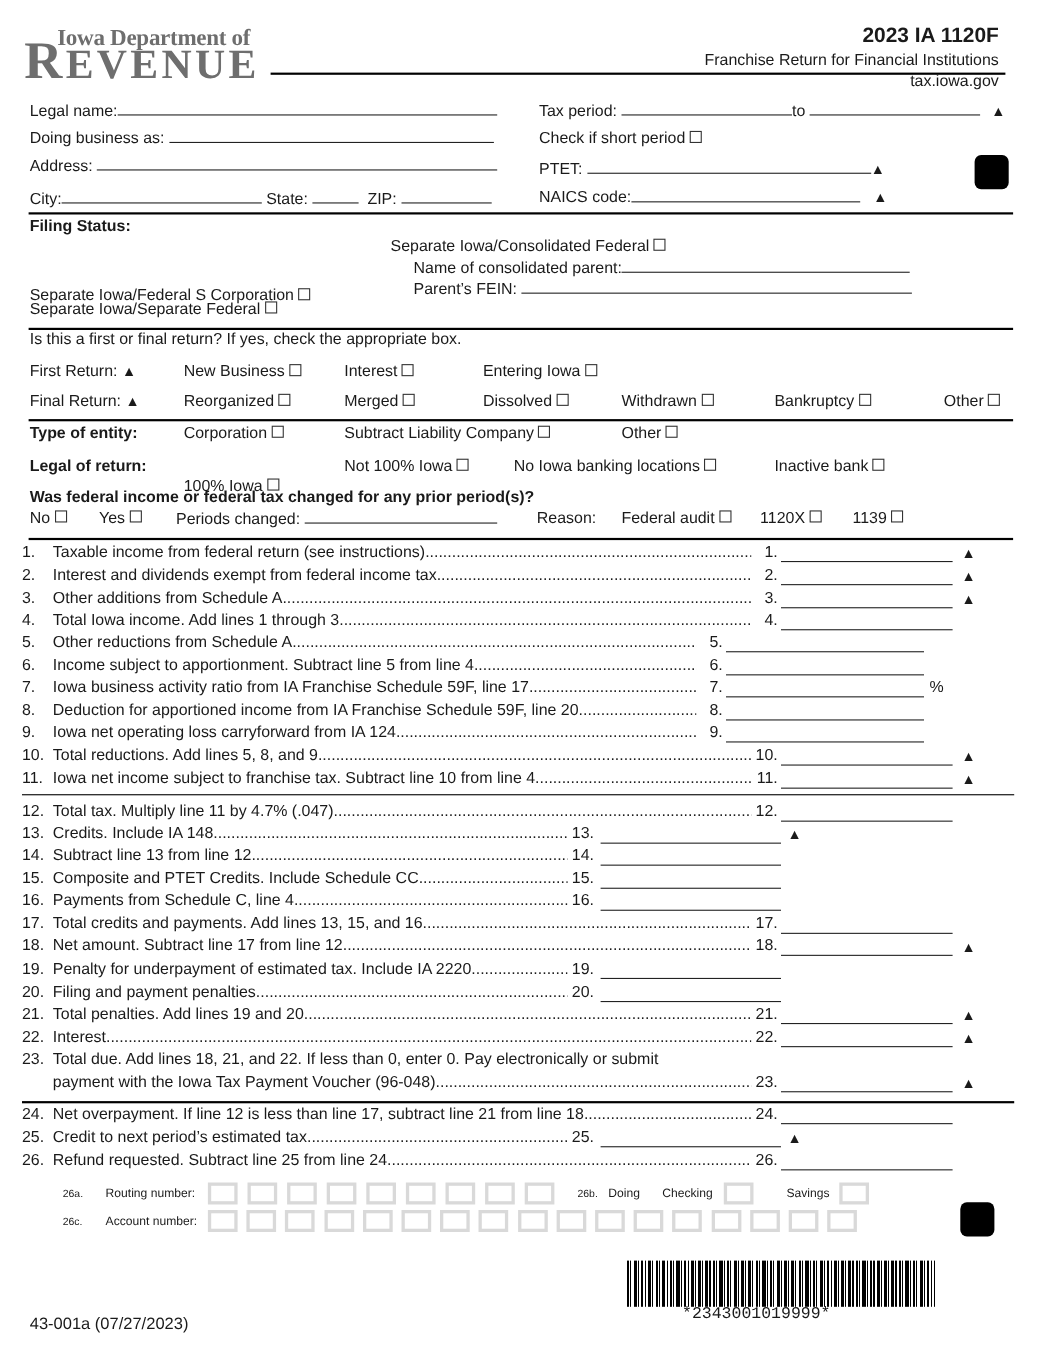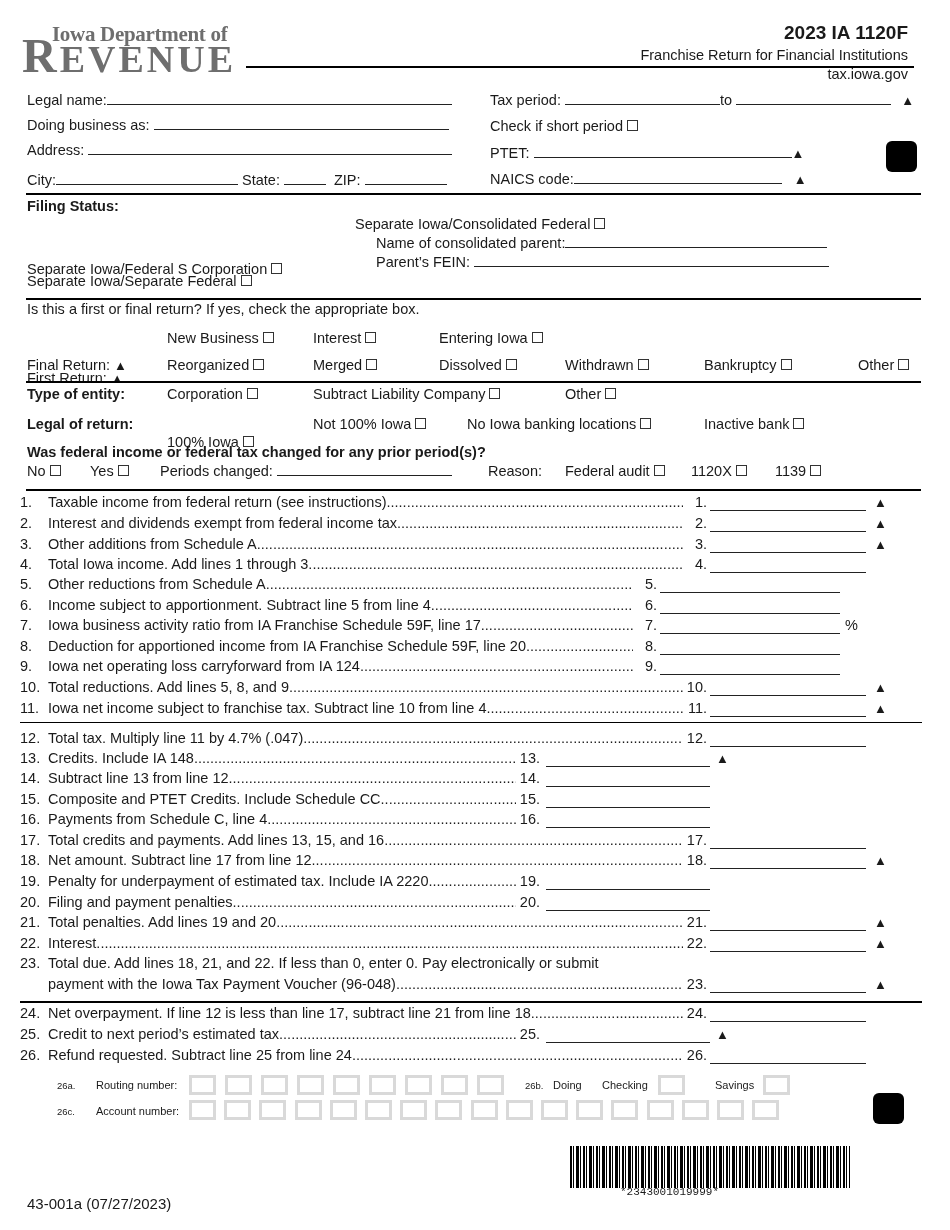--- a/index.html
+++ b/index.html
@@ -22,21 +22,21 @@
   .bold { font-weight:bold; }
   .blackbox { position:absolute; background:#000; border-radius:6px; }
   .dots { letter-spacing:0; }
   .ans { position:absolute; border-bottom:1px solid #222; height:1px; }
   .lnum { position:absolute; text-align:right; white-space:nowrap; }
   .arrow { position:absolute; font-size:13px; }
   .grid-box { position:absolute; width:27px; height:20px; border:3px solid #d9d9d9; box-sizing:border-box; }
   .tiny { position:absolute; font-size:9.5px; white-space:nowrap; }
   .barcode { position:absolute; left:570px; top:1146px; width:280px; height:42px;
              background: repeating-linear-gradient(90deg,#000 0 2px,#fff 2px 3px,#000 3px 4px,#fff 4px 6px,#000 6px 9px,#fff 9px 10px,#000 10px 11px,#fff 11px 13px); }
-  .barcode-text { position:absolute; left:620px; top:1186px; font-family:"Liberation Mono", monospace; font-size:11px; }
+  .barcode-text { position:absolute; left:620px; top:1186px; font-family:"Liberation Mono", monospace; font-size:15px; }
   .footer { position:absolute; left:27px; top:1195px; font-size:15px; }
 </style>
 </head>
 <body>
 
 <div class="logo-small">Iowa Department of</div>
 <div class="logo-big"><span class="r">R</span><span class="rest">EVENUE</span></div>
 <div class="title">2023 IA 1120F</div>
 <div class="subtitle">Franchise Return for Financial Institutions</div>
 <div class="hrule" style="left:246px;top:66px;width:668px;height:2px;"></div>
@@ -89,21 +89,21 @@
   <span>Parent’s FEIN:</span> <span class="blank" style="width:355px;"></span>
 </div>
 <div class="abs" style="left:27px;top:273px;">
   <span>Separate Iowa/Separate Federal</span><span class="chk"></span>
 </div>
 
 <div class="hrule" style="left:26px;top:298px;width:895px;height:2px;"></div>
 
 <div class="abs" style="left:27px;top:301px;">Is this a first or final return? If yes, check the appropriate box.</div>
 
-<div class="abs" style="left:27px;top:330px;margin-top:40px;"><span>First Return:</span> <span class="tri">▲</span></div>
+<div class="abs" style="left:27px;top:330px;"><span>First Return:</span> <span class="tri">▲</span></div>
 <div class="abs" style="left:167px;top:330px;"><span>New Business</span><span class="chk"></span></div>
 <div class="abs" style="left:313px;top:330px;"><span>Interest</span><span class="chk"></span></div>
 <div class="abs" style="left:439px;top:330px;"><span>Entering Iowa</span><span class="chk"></span></div>
 
 <div class="abs" style="left:27px;top:357px;"><span>Final Return:</span> <span class="tri">▲</span></div>
 <div class="abs" style="left:167px;top:357px;"><span>Reorganized</span><span class="chk"></span></div>
 <div class="abs" style="left:313px;top:357px;"><span>Merged</span><span class="chk"></span></div>
 <div class="abs" style="left:439px;top:357px;text-align:center;"><span>Dissolved</span><span class="chk"></span></div>
 <div class="abs" style="left:565px;top:357px;"><span>Withdrawn</span><span class="chk"></span></div>
 <div class="abs" style="left:704px;top:357px;"><span>Bankruptcy</span><span class="chk"></span></div>

